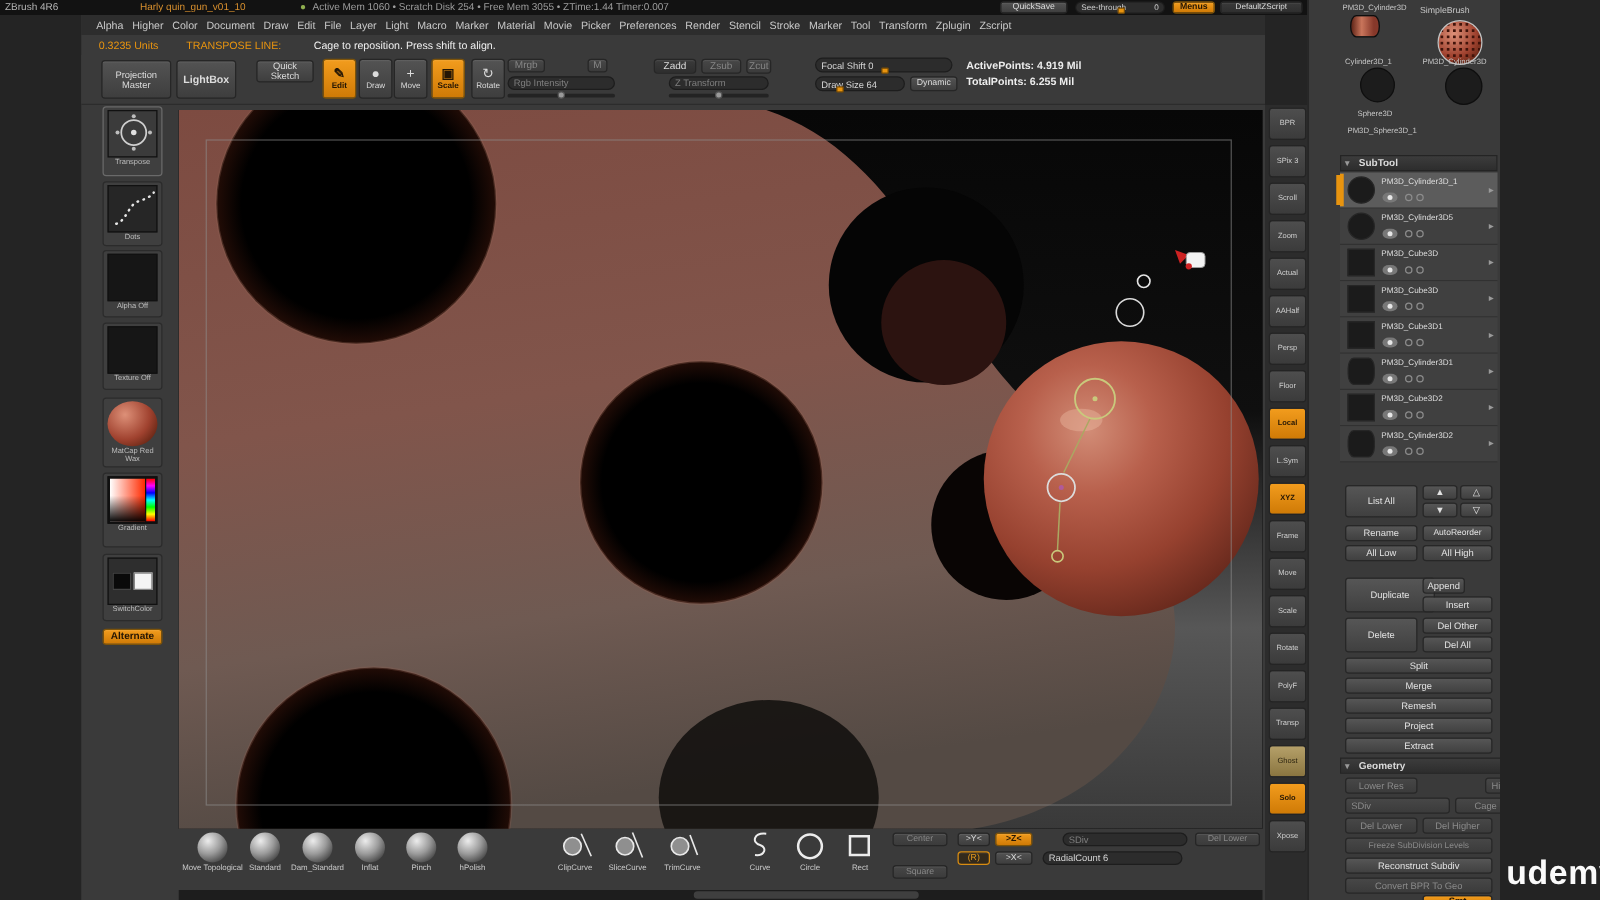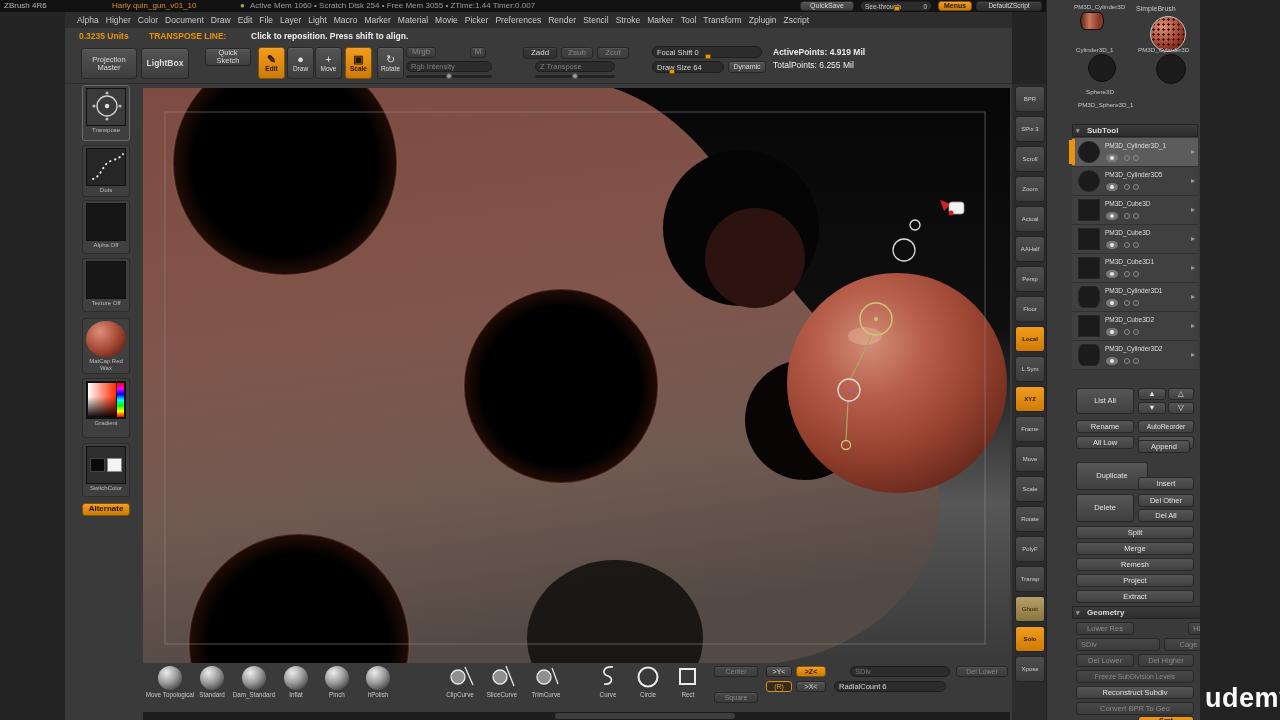--- a/index.html
+++ b/index.html
@@ -20,21 +20,21 @@
   .trk{position:absolute;height:3px;background:#232323;border-radius:2px}
   .trk .dot{position:absolute;top:-2px;width:6px;height:6px;border-radius:50%;background:#9a9a9a;border:1px solid #555}
   
   #titlebar{left:0;top:0;width:1046px;height:12px;background:#121212;font-size:8px;color:#b5b5b5}
   #titlebar span{position:absolute;top:1px;white-space:nowrap}
   
   #mainpanel{left:65px;top:12px;width:947px;height:708px;background:#3a3a3a}
   #menustrip{left:65px;top:12px;width:947px;height:16px;background:#2d2d2d;display:flex;align-items:center;gap:7px;padding-left:12px}
   #menustrip span{font-size:8.5px;color:#c9c9c9;white-space:nowrap}
   #statusline{left:65px;top:28px;width:947px;height:16px}
-  #statusline span{position:absolute;top:3px;font-size:8.5px;font-weight:bold;white-space:nowrap}
+  #statusline span{position:absolute;top:3px;font-size:8.5px;font-weight:normal;white-space:nowrap}
   
   #shelf{left:65px;top:44px;width:947px;height:40px;background:#3a3a3a;border-bottom:1px solid #2c2c2c}
   .mode-btn{position:absolute;top:3px;width:27px;height:32px;display:flex;flex-direction:column;align-items:center;justify-content:center;gap:1px}
   .mode-ico{font-size:11px;line-height:1}
   .mode-lbl{font-size:6.5px}
   
   .tray-cell{left:82px;width:48px;background:#3f3f3f;border:1px solid #2b2b2b;border-radius:3px;
              display:flex;flex-direction:column;align-items:center;justify-content:flex-start;padding-top:2px}
   .tray-thumb{width:40px;height:38px;background:#161616;border:1px solid #111;position:relative;overflow:hidden}
   .tray-lbl{font-size:6px;color:#bdbdbd;text-align:center;line-height:1.15;padding:1px 0}
@@ -119,21 +119,21 @@
   <span>Marker</span>
   <span>Tool</span>
   <span>Transform</span>
   <span>Zplugin</span>
   <span>Zscript</span>
 </div>
 
 <div id="statusline" class="abs">
   <span style="left:14px;color:#e8940f">0.3235 Units</span>
   <span style="left:84px;color:#e8940f">TRANSPOSE LINE:</span>
-  <span style="left:186px;color:#f0f0f0">Click to reposition. Press shift to align.</span>
+  <span style="left:186px;color:#f0f0f0">Cage to reposition. Press shift to align.</span>
 </div>
 
 <div id="shelf" class="abs">
   <div class="btn abs" style="left:16px;top:4px;width:56px;height:31px;font-size:7.5px;padding:1px">Projection Master</div>
   <div class="btn abs" style="left:76px;top:4px;width:48px;height:31px;font-size:8.5px;font-weight:bold">LightBox</div>
   <div class="btn abs" style="left:140px;top:4px;width:46px;height:18px;font-size:7.5px;padding:1px">Quick Sketch</div>
 
   <div class="mode-btn btn on" style="left:193px">
     <div class="mode-ico">✎</div>
     <div class="mode-lbl">Edit</div>
@@ -152,43 +152,43 @@
   </div>
   <div class="mode-btn btn" style="left:312px">
     <div class="mode-ico">↻</div>
     <div class="mode-lbl">Rotate</div>
   </div>
 
   <div class="btn dis abs" style="left:341px;top:3px;width:30px;height:11px">Mrgb</div>
   <div class="btn dis abs" style="left:405px;top:3px;width:16px;height:11px">M</div>
   <div class="btn dark abs" style="left:458px;top:3px;width:34px;height:12px">Zadd</div>
   <div class="btn dis abs" style="left:496px;top:3px;width:32px;height:12px">Zsub</div>
-  <div class="btn dis abs" style="left:532px;top:3px;width:32px;height:12px">Zcut</div>
+  <div class="btn dis abs" style="left:532px;top:3px;width:20px;height:12px">Zcut</div>
 
   <div class="sld dis" style="left:341px;top:17px;width:86px;height:11px">Rgb Intensity</div>
   <div class="trk" style="left:341px;top:31px;width:86px">
       <div class="dot" style="left:40px"></div>
     </div>
-  <div class="sld dis" style="left:470px;top:17px;width:80px;height:11px">Z Transpose</div>
+  <div class="sld dis" style="left:470px;top:17px;width:80px;height:11px">Z Transform</div>
   <div class="trk" style="left:470px;top:31px;width:80px">
       <div class="dot" style="left:37px"></div>
     </div>
 
   <div class="sld" style="left:587px;top:2px;width:110px;height:12px">
     <span>Focal Shift</span>&nbsp;<span>0</span>
     <div class="knob" style="left:52px"></div>
   </div>
   <div class="sld" style="left:587px;top:17px;width:72px;height:12px">
     <span>Draw Size</span>&nbsp;<span>64</span>
     <div class="knob" style="left:16px"></div>
   </div>
   <div class="btn abs" style="left:663px;top:17px;width:38px;height:12px;font-size:7px">Dynamic</div>
 
   <div class="abs" style="left:708px;top:3px;font-size:8.5px;font-weight:bold;color:#ededed;white-space:nowrap">ActivePoints: 4.919 Mil</div>
-  <div class="abs" style="left:708px;top:16px;font-size:8.5px;font-weight:normal;color:#ededed;white-space:nowrap">TotalPoints: 6.255 Mil</div>
+  <div class="abs" style="left:708px;top:16px;font-size:8.5px;font-weight:bold;color:#ededed;white-space:nowrap">TotalPoints: 6.255 Mil</div>
 </div>
 
 <div class="tray-cell abs" style="top:85px;height:56px;border-color:#6a6a6a">
   <div class="tray-thumb" style="background:#3b3b3b">
     <svg width="40" height="38">
         <circle cx="20" cy="17" r="10" fill="none" stroke="#cfcfcf" stroke-width="1.4"></circle>
         <circle cx="20" cy="17" r="2.2" fill="#e0e0e0"></circle>
         <circle cx="20" cy="4" r="1.6" fill="#bdbdbd"></circle>
         <circle cx="20" cy="30" r="1.6" fill="#bdbdbd"></circle>
         <circle cx="7" cy="17" r="1.6" fill="#bdbdbd"></circle>
@@ -436,21 +436,21 @@
 <div class="pbtn" style="left:1076px;top:388px;width:58px;height:26px">List All</div>
 <div class="pbtn" style="left:1138px;top:388px;width:28px;height:12px">▲</div>
 <div class="pbtn" style="left:1168px;top:388px;width:26px;height:12px">△</div>
 <div class="pbtn" style="left:1138px;top:402px;width:28px;height:12px">▼</div>
 <div class="pbtn" style="left:1168px;top:402px;width:26px;height:12px">▽</div>
 <div class="pbtn" style="left:1076px;top:420px;width:58px;height:13px">Rename</div>
 <div class="pbtn" style="left:1138px;top:420px;width:56px;height:13px;font-size:6.8px">AutoReorder</div>
 <div class="pbtn" style="left:1076px;top:436px;width:58px;height:13px">All Low</div>
 <div class="pbtn" style="left:1138px;top:436px;width:56px;height:13px">All High</div>
 <div class="pbtn" style="left:1076px;top:462px;width:72px;height:28px">Duplicate</div>
-<div class="pbtn" style="left:1138px;top:440px;width:52px;height:13px">Append</div>
+<div class="pbtn" style="left:1138px;top:462px;width:34px;height:13px">Append</div>
 <div class="pbtn" style="left:1138px;top:477px;width:56px;height:13px">Insert</div>
 <div class="pbtn" style="left:1076px;top:494px;width:58px;height:28px">Delete</div>
 <div class="pbtn" style="left:1138px;top:494px;width:56px;height:13px">Del Other</div>
 <div class="pbtn" style="left:1138px;top:509px;width:56px;height:13px">Del All</div>
 <div class="pbtn" style="left:1076px;top:526px;width:118px;height:13px">Split</div>
 <div class="pbtn" style="left:1076px;top:542px;width:118px;height:13px">Merge</div>
 <div class="pbtn" style="left:1076px;top:558px;width:118px;height:13px">Remesh</div>
 <div class="pbtn" style="left:1076px;top:574px;width:118px;height:13px">Project</div>
 <div class="pbtn" style="left:1076px;top:590px;width:118px;height:13px">Extract</div>
 

